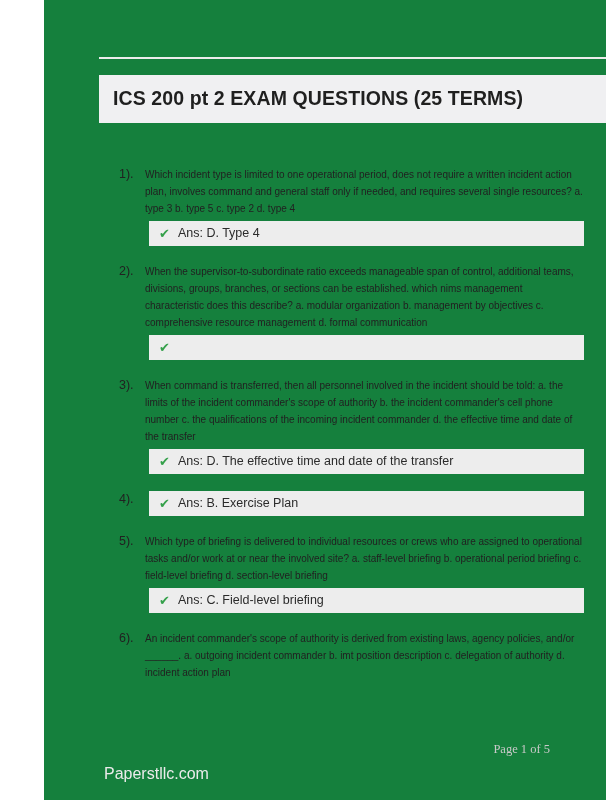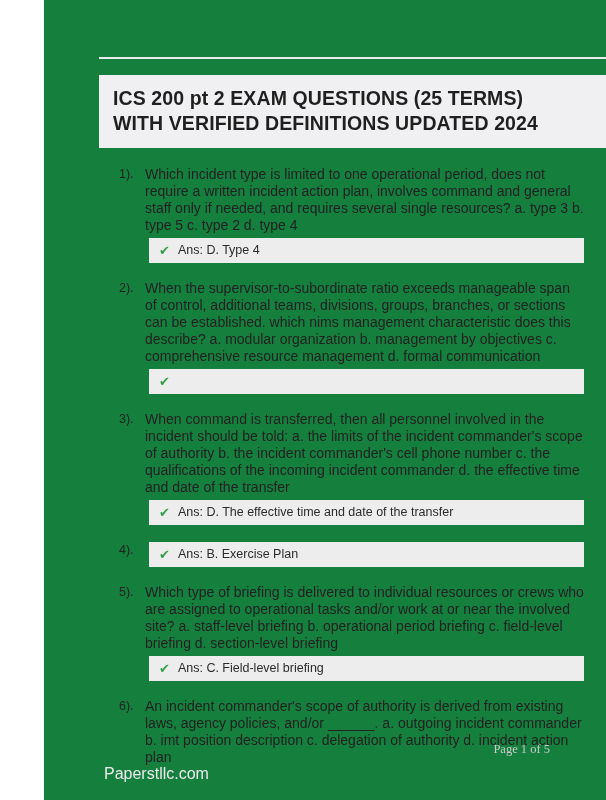--- a/index.html
+++ b/index.html
@@ -51,21 +51,21 @@
   }
   .q-num {
     width: 26px;
     flex-shrink: 0;
     font-size: 12.5px;
     line-height: 17px;
     color: #212121;
   }
   .q-body { flex: 1; min-width: 0; }
   .q-text {
-    font-size: 14px;
+    font-size: 10px;
     line-height: 17px;
     color: #212121;
     margin-bottom: 4px;
   }
   .answer {
     background: #ededed;
     margin-left: 4px;
     padding: 4px 10px;
     display: flex;
     align-items: center;
@@ -100,21 +100,20 @@
 </style>
 </head>
 <body>
 
 <div class="page">
 
   <div class="top-divider"></div>
 
   <div class="title-block">
     <span class="title-line">ICS 200 pt 2 EXAM QUESTIONS (25 TERMS)</span>
-    <span class="title-line">WITH VERIFIED DEFINITIONS UPDATED 2024</span>
   </div>
 
   <div class="questions">
 
     <div class="question">
       <div class="q-num">1).</div>
       <div class="q-body">
         <div class="q-text">Which incident type is limited to one operational period, does not require a written incident action plan, involves command and general staff only if needed, and requires several single resources? a. type 3 b. type 5 c. type 2 d. type 4</div>
         <div class="answer">
           <span class="check">✔</span>

